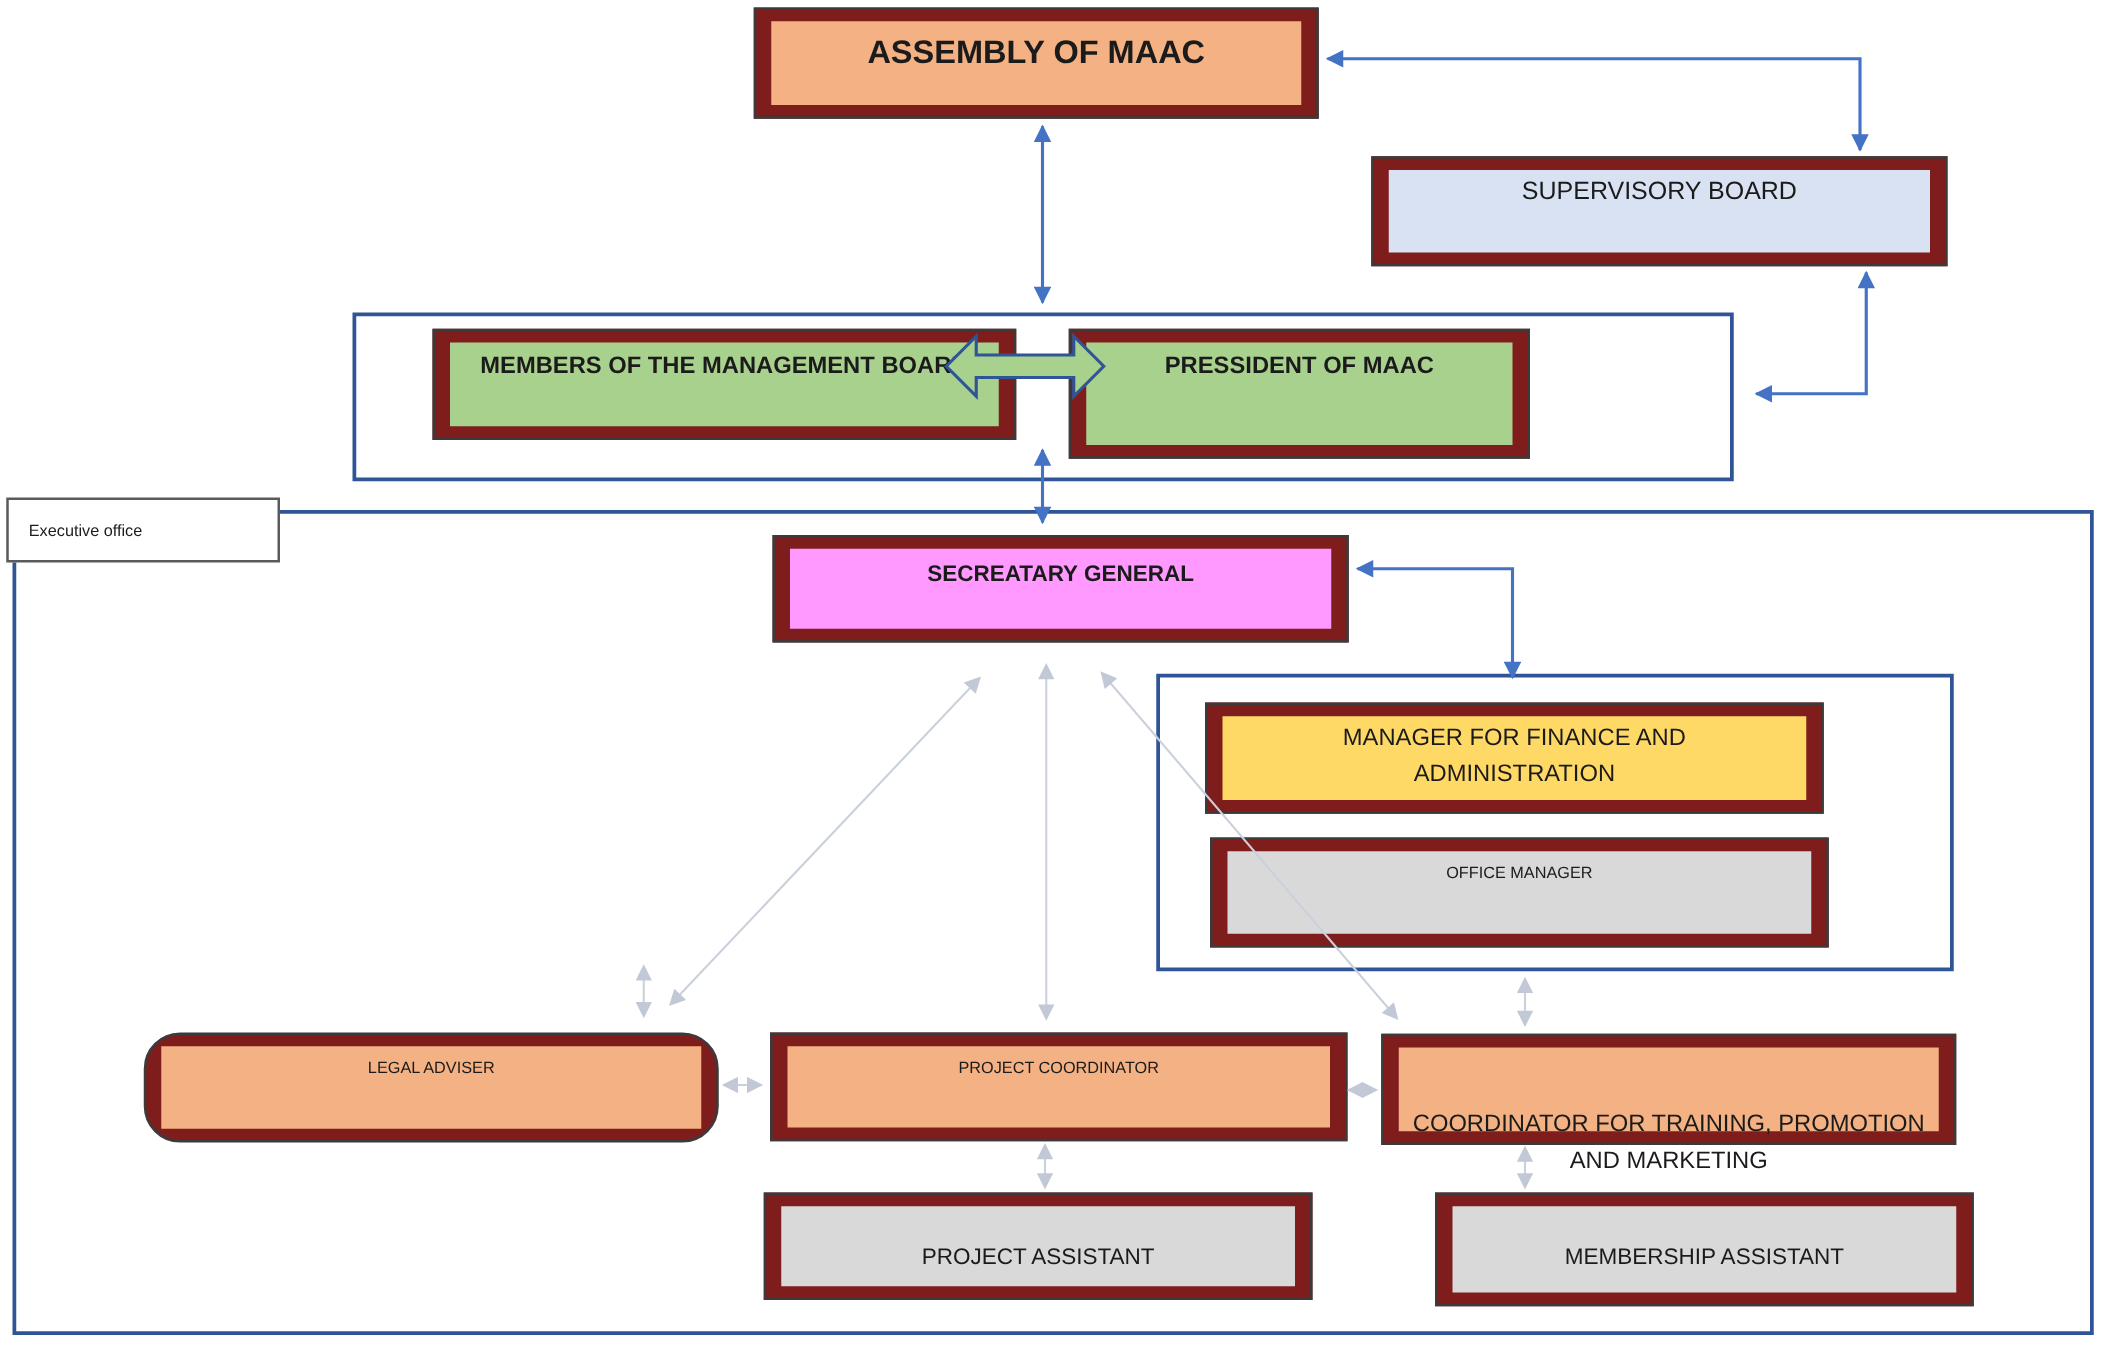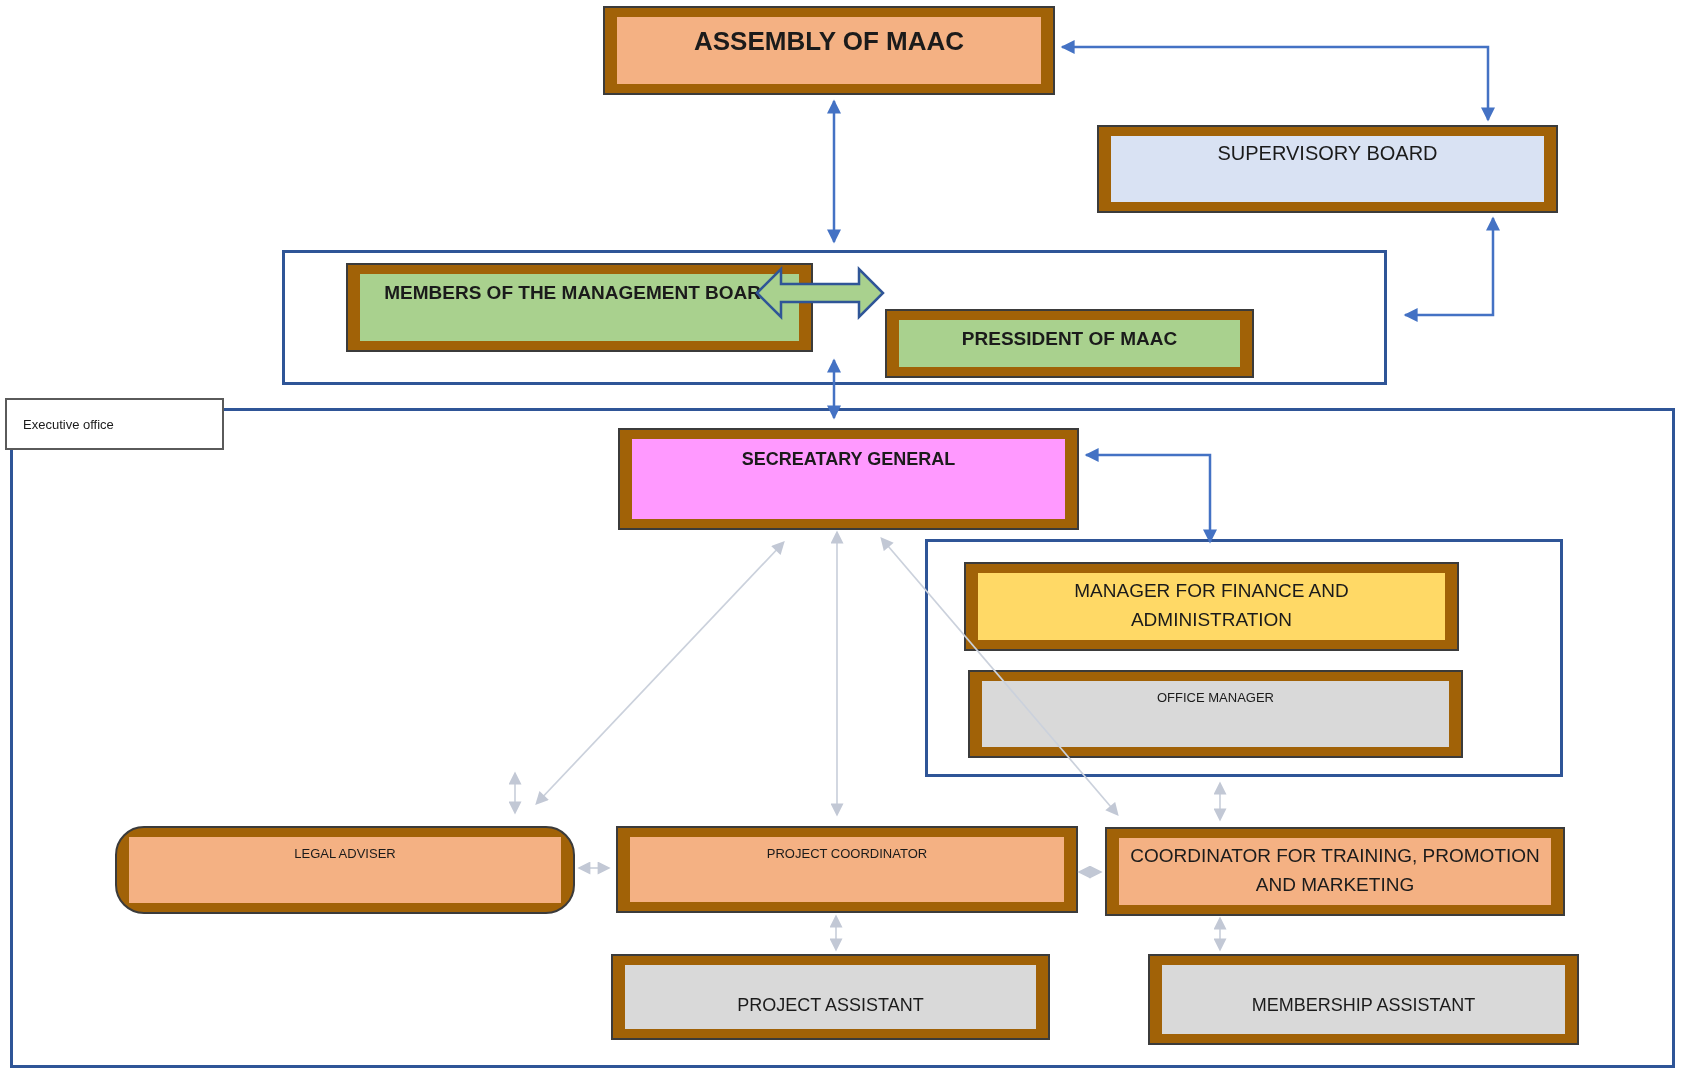--- a/index.html
+++ b/index.html
@@ -4,40 +4,40 @@
 <style>
   html,body{margin:0;padding:0;background:#fff;}
   body{width:1685px;height:1080px;position:relative;overflow:hidden;
        font-family:"Liberation Sans","DejaVu Sans",sans-serif;color:#1b1b1b;}
   .stage{position:absolute;inset:0;width:1685px;height:1080px;}
 
   
   .container{position:absolute;border:3px solid #2F5597;background:transparent;z-index:1;box-sizing:border-box;}
 
   
-  .node{position:absolute;background:#a16207;border:2px solid #3b3b3b;z-index:10;box-sizing:border-box;}
+  .node{position:absolute;background:#7f1d1d;border:2px solid #3b3b3b;z-index:10;box-sizing:border-box;}
   .fill{position:absolute;left:12px;right:12px;top:9px;bottom:9px;
         display:flex;flex-direction:column;align-items:center;text-align:center;}
   .orange{background:#F4B183;}
   .green{background:#A9D18E;}
   .pink{background:#FF99FF;}
   .yellow{background:#FFD966;}
   .grayf{background:#D9D9D9;}
   .lblue{background:#D9E2F3;}
 
   .lbl{display:block;line-height:1.25;}
   .b26{font-weight:bold;font-size:26px;padding-top:8px;}
   .b19{font-weight:bold;font-size:19px;padding-top:7px;}
   .b18{font-weight:bold;font-size:18px;padding-top:9px;}
   .r20{font-size:20px;padding-top:5px;}
   .r19{font-size:13px;padding-top:9px;}
   .r19t{font-size:19px;padding-top:4px;line-height:1.5;}
   .r18{font-size:18px;padding-top:9px;margin-top:20px;}
   .w300{max-width:310px;}
-  .w410{max-width:410px;}
+  .w410{max-width:410px;margin-top:44px;}
 
   
   .tag{position:absolute;left:5px;top:398px;width:219px;height:52px;background:#fff;
        border:2px solid #5a5a5a;z-index:12;box-sizing:border-box;
        display:flex;align-items:center;padding-left:16px;font-size:13px;}
 
   svg.wires{position:absolute;left:0;top:0;z-index:30;pointer-events:none;}
 </style>
 </head>
 <body>
@@ -63,27 +63,27 @@
       <span class="lbl r20">SUPERVISORY BOARD</span>
     </div>
   </div>
 
   <div class="node" style="left:346px;top:263px;width:467px;height:89px;">
     <div class="fill green">
       <span class="lbl b19">MEMBERS OF THE MANAGEMENT BOARD</span>
     </div>
   </div>
 
-  <div class="node" style="left:885px;top:263px;width:369px;height:69px;margin-top:46px;">
+  <div class="node" style="left:855px;top:263px;width:369px;height:104px;">
     <div class="fill green">
       <span class="lbl b19">PRESSIDENT OF MAAC</span>
     </div>
   </div>
 
-  <div class="node" style="left:618px;top:428px;width:461px;height:102px;">
+  <div class="node" style="left:618px;top:428px;width:461px;height:86px;">
     <div class="fill pink">
       <span class="lbl b18">SECREATARY GENERAL</span>
     </div>
   </div>
 
   <div class="node" style="left:964px;top:562px;width:495px;height:89px;">
     <div class="fill yellow">
       <span class="lbl r19t w300">MANAGER FOR FINANCE AND ADMINISTRATION</span>
     </div>
   </div>

